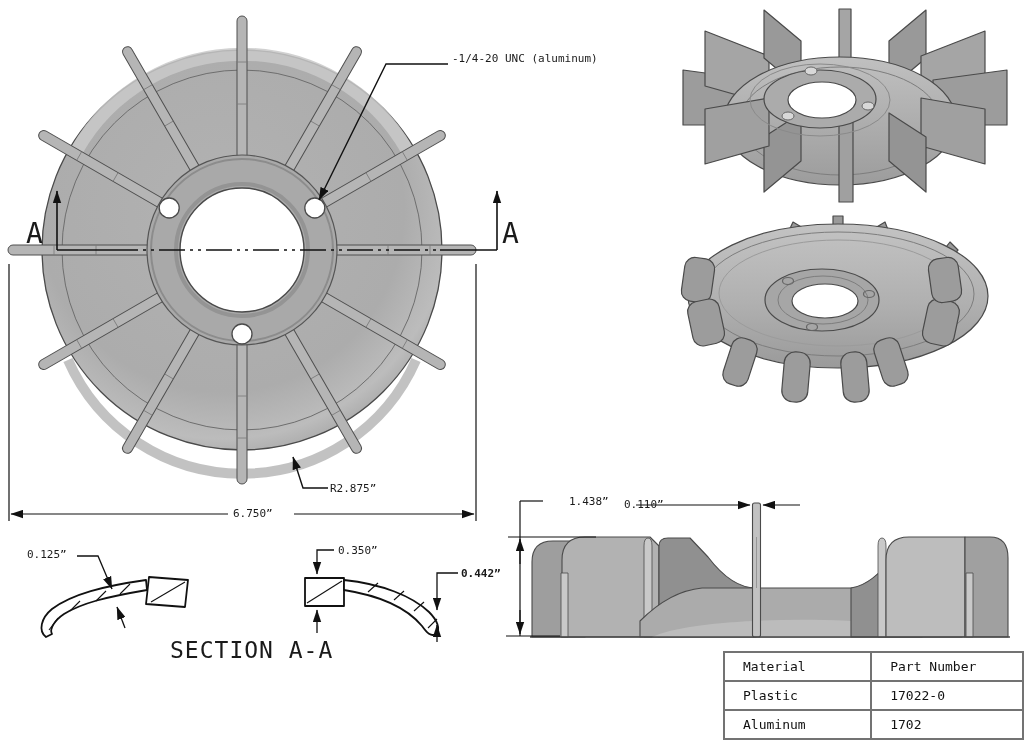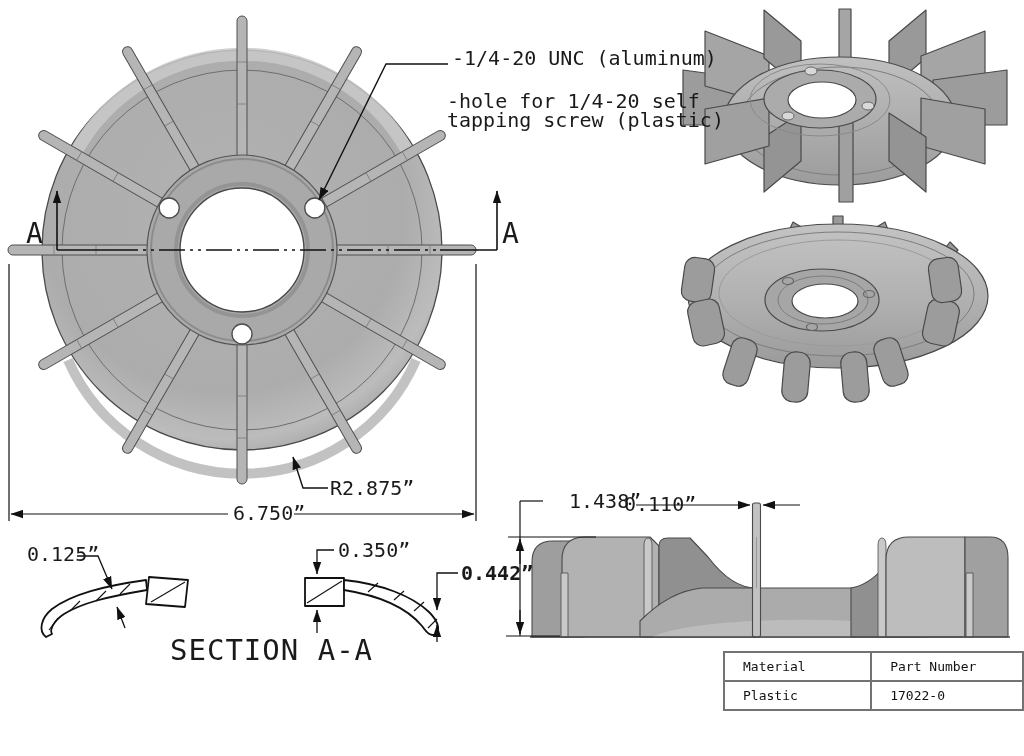--- a/index.html
+++ b/index.html
@@ -1,21 +1,21 @@
 <!DOCTYPE html>
 <html><head>
 <meta charset="utf-8">
 <style>
   html,body{margin:0;padding:0;background:#fff;}
   #canvas{position:relative;width:1024px;height:756px;background:#ffffff;overflow:hidden;
           font-family:"DejaVu Sans Mono","Liberation Mono",monospace;color:#1a1a1a;}
   #linework{position:absolute;left:0;top:0;}
-  .lbl{position:absolute;white-space:nowrap;font-size:20px;line-height:19px;color:#1a1a1a;}
+  .lbl{position:absolute;white-space:nowrap;font-size:11px;line-height:19px;color:#1a1a1a;}
   .lbl.multi{white-space:pre-line;}
-  .lbl.big{font-size:29px;letter-spacing:1px;}
+  .lbl.big{font-size:23px;letter-spacing:1px;}
   .lbl.marker{font-size:28px;}
   #parts-table{position:absolute;left:723px;top:651px;border-collapse:collapse;
                font-size:15px;color:#111;}
   #parts-table td{border:2px solid #737373;width:134px;height:25px;padding:1px 6px 1px 18px;
                   font-size:13px;vertical-align:middle;}
   #parts-table td.col2{width:143px;margin-left:12px;}
 </style>
 </head>
 <body>
 
@@ -258,22 +258,20 @@
     <line x1="520" y1="610" x2="520" y2="634" marker-end="url(#arw)"></line>
   </g>
 
   <g stroke="#111" stroke-width="1.2" fill="none">
     <line x1="636" y1="505" x2="750" y2="505" marker-end="url(#arw)"></line>
     <line x1="800" y1="505" x2="763" y2="505" marker-end="url(#arw)"></line>
   </g>
 </svg>
 
 <div class="lbl" style="left:452px;top:49px;">-1/4-20 UNC (aluminum)</div>
-<div class="lbl multi" style="left:447px;top:92px;">-hole for 1/4-20 self
-tapping screw (plastic)</div>
 
 <div class="lbl marker" style="left:26px;top:224px;">A</div>
 <div class="lbl marker" style="left:502px;top:224px;">A</div>
 
 <div class="lbl" style="left:330px;top:479px;">R2.875”</div>
 <div class="lbl" style="left:233px;top:504px;">6.750”</div>
 <div class="lbl" style="left:27px;top:545px;">0.125”</div>
 <div class="lbl" style="left:338px;top:541px;">0.350”</div>
 <div class="lbl" style="left:461px;top:564px;font-weight:bold;">0.442”</div>
 <div class="lbl" style="left:547px;top:492px;margin-left:22px;">1.438”</div>
@@ -284,16 +282,20 @@
 <table id="parts-table">
   <tbody>
         <tr>
     <td>Material</td>
     <td class="col2">Part Number</td>
   </tr>
   <tr>
     <td>Plastic</td>
     <td class="col2">17022-0</td>
   </tr>
+  <tr>
+    <td>Aluminum</td>
+    <td class="col2">1702</td>
+  </tr>
 </tbody>
     </table>
 
 </div>
 
 </body></html>

